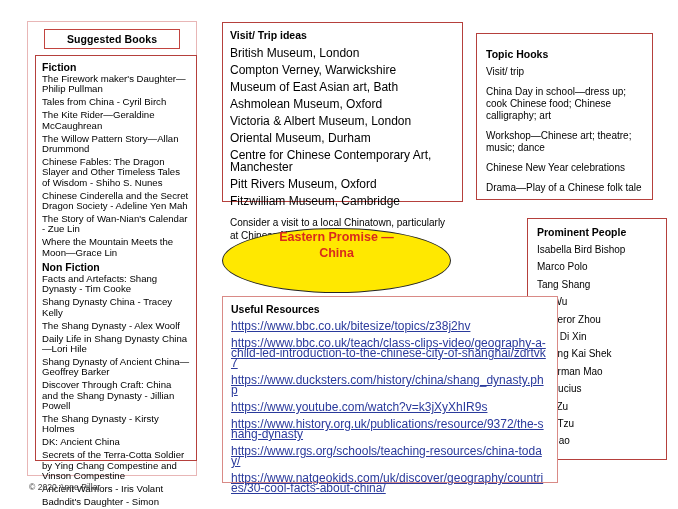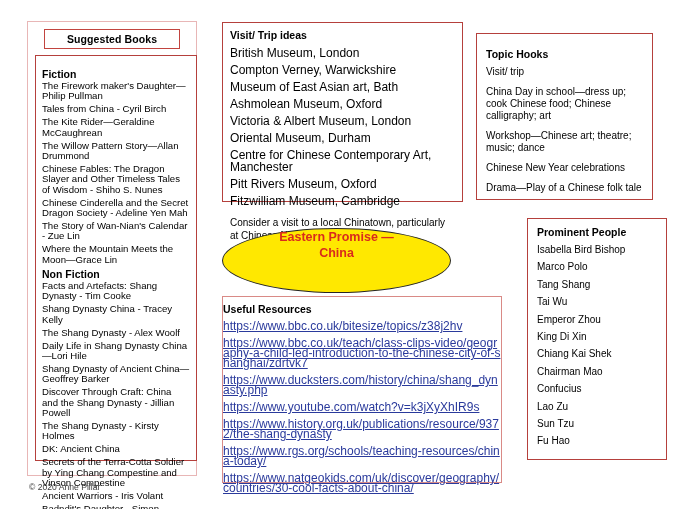--- a/index.html
+++ b/index.html
@@ -42,21 +42,21 @@
     font-size: 10.5px;
     font-weight: bold;
     letter-spacing: 0.1px;
   }
   .books-box {
     left: 35px;
     top: 55px;
     width: 162px;
     height: 406px;
     border-color: #b5403c;
-    padding: 12px 6px 4px 6px;
+    padding: 5px 6px 4px 6px;
   }
   .visit-box {
     left: 222px;
     top: 22px;
     width: 241px;
     height: 180px;
     border-color: #b5403c;
     padding: 6px 7px;
   }
   .hooks-box {
@@ -71,24 +71,24 @@
     left: 527px;
     top: 218px;
     width: 140px;
     height: 242px;
     border-color: #b5403c;
     padding: 7px 9px;
   }
   .resources-box {
     left: 222px;
     top: 296px;
-    width: 280px;
+    width: 336px;
     height: 187px;
     border-color: #d98a86;
-    padding: 6px 0;
+    padding: 6px 8px;
   }
   .sec-head {
     font-size: 10.5px;
     font-weight: bold;
     margin: 0 0 6px 0;
     line-height: 12px;
   }
   .sub-head {
     font-size: 10.5px;
     font-weight: bold;

